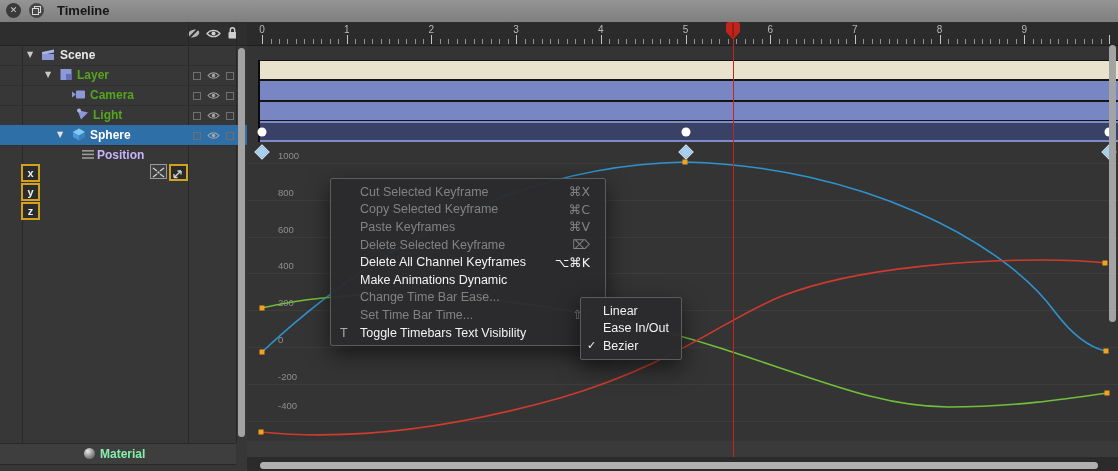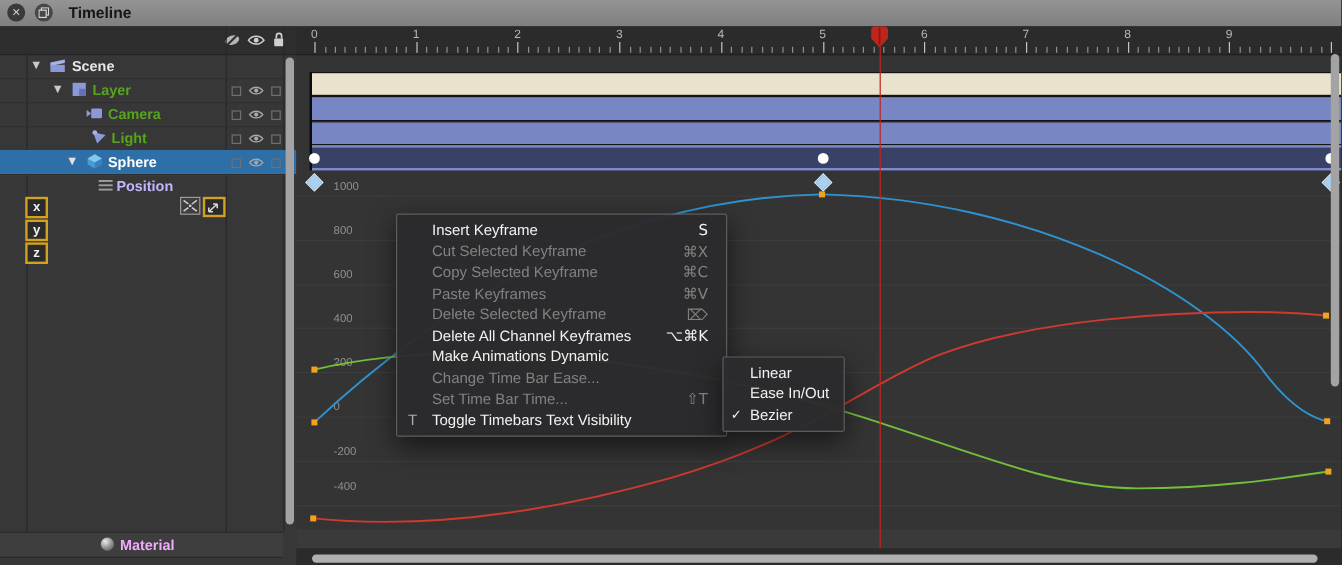--- a/index.html
+++ b/index.html
@@ -21,21 +21,21 @@
   .ticon{top:3px;}
   .tlabel{top:3px;font-size:12px;font-weight:bold;color:#e6e6e6;line-height:14px;}
   .tlabel.green{color:#56a51e;}
   .cell-sq{width:6px;height:6px;border:1px solid #6f6f6f;}
   .chan-btn{left:21px;width:15px;height:14px;border:2px solid #d2a21f;background:#2b2b2b;color:#f0f0f0;
             font-size:11px;font-weight:bold;text-align:center;line-height:14px;}
   .fit-btn{top:142px;width:15px;height:13px;background:#3f3f3f;}
   #material-row{left:0;top:421px;width:236px;height:20px;background:#3e3e3e;border-top:1px solid #292929;border-bottom:1px solid #292929;}
   #material-icon{left:84px;top:4px;width:11px;height:11px;border-radius:50%;
                  background:radial-gradient(circle at 35% 30%,#ececec,#8a8a8a 55%,#4e4e4e);}
-  #material-label{left:100px;top:3px;font-size:12px;font-weight:bold;color:#f0abfc;}
+  #material-label{left:100px;top:3px;font-size:12px;font-weight:bold;color:#86efac;}
   .scroll-thumb{background:#a3a3a3;border-radius:3.5px;}
   
   #timeline{left:247px;top:22px;width:871px;height:449px;background:#343434;}
   #ruler{left:0;top:0;width:871px;height:23px;background:#2b2b2b;border-bottom:1px solid #1e1e1e;}
   .ruler-num{top:2px;font-size:10px;color:#b8b8b8;transform:translateX(-50%);}
   .tick{width:1px;background:#8f8f8f;}
   .tick.major{background:#c4c4c4;}
   .bar{left:13px;width:858px;border-top:1.5px solid #141414;border-bottom:1.5px solid #141414;box-sizing:border-box;}
   #bar-edge{left:11px;top:38px;width:2px;height:82px;background:#0c0c0c;}
   .kf-circle{width:9px;height:9px;border-radius:50%;background:#ffffff;transform:translate(-50%,-50%);}
@@ -376,24 +376,20 @@
       </g>
   </svg>
 
   <div class="abs" id="playhead-line" style="top: 39px; height: 418px; left: 732.5px;"></div>
   <svg class="abs" width="1118" height="45" style="left:0;top:0;">
     <path d="M729,22 L737,22 Q740,22 740,25 L740,32 L733,39.5 L726,32 L726,25 Q726,22 729,22 Z" fill="#bf251c"></path>
     <line x1="733" y1="23" x2="733" y2="37" stroke="#8c1611" stroke-width="1.4"></line>
   </svg>
 
   <div class="abs menu" style="left:330px;top:178px;width:274px;">
-    <div class="menu-item enabled">
-      <span>Insert Keyframe</span>
-      <span class="mi-shortcut">S</span>
-    </div>
     <div class="menu-item disabled">
       <span>Cut Selected Keyframe</span>
       <span class="mi-shortcut">⌘X</span>
     </div>
     <div class="menu-item disabled">
       <span>Copy Selected Keyframe</span>
       <span class="mi-shortcut">⌘C</span>
     </div>
     <div class="menu-item disabled">
       <span>Paste Keyframes</span>
@@ -419,21 +415,21 @@
       <span>Set Time Bar Time...</span>
       <span class="mi-shortcut">⇧T</span>
     </div>
     <div class="menu-item enabled">
       <span class="mi-left">T</span>
       <span>Toggle Timebars Text Visibility</span>
       <span class="mi-shortcut"></span>
     </div>
   </div>
 
-  <div class="abs menu" id="submenu" style="left:602px;top:297px;width:100px;">
+  <div class="abs menu" id="submenu" style="left:580px;top:297px;width:100px;">
     <div class="sm-item">
       <span class="sm-check"></span>
       <span>Linear</span>
     </div>
     <div class="sm-item">
       <span class="sm-check"></span>
       <span>Ease In/Out</span>
     </div>
     <div class="sm-item">
       <span class="sm-check">✓</span>

